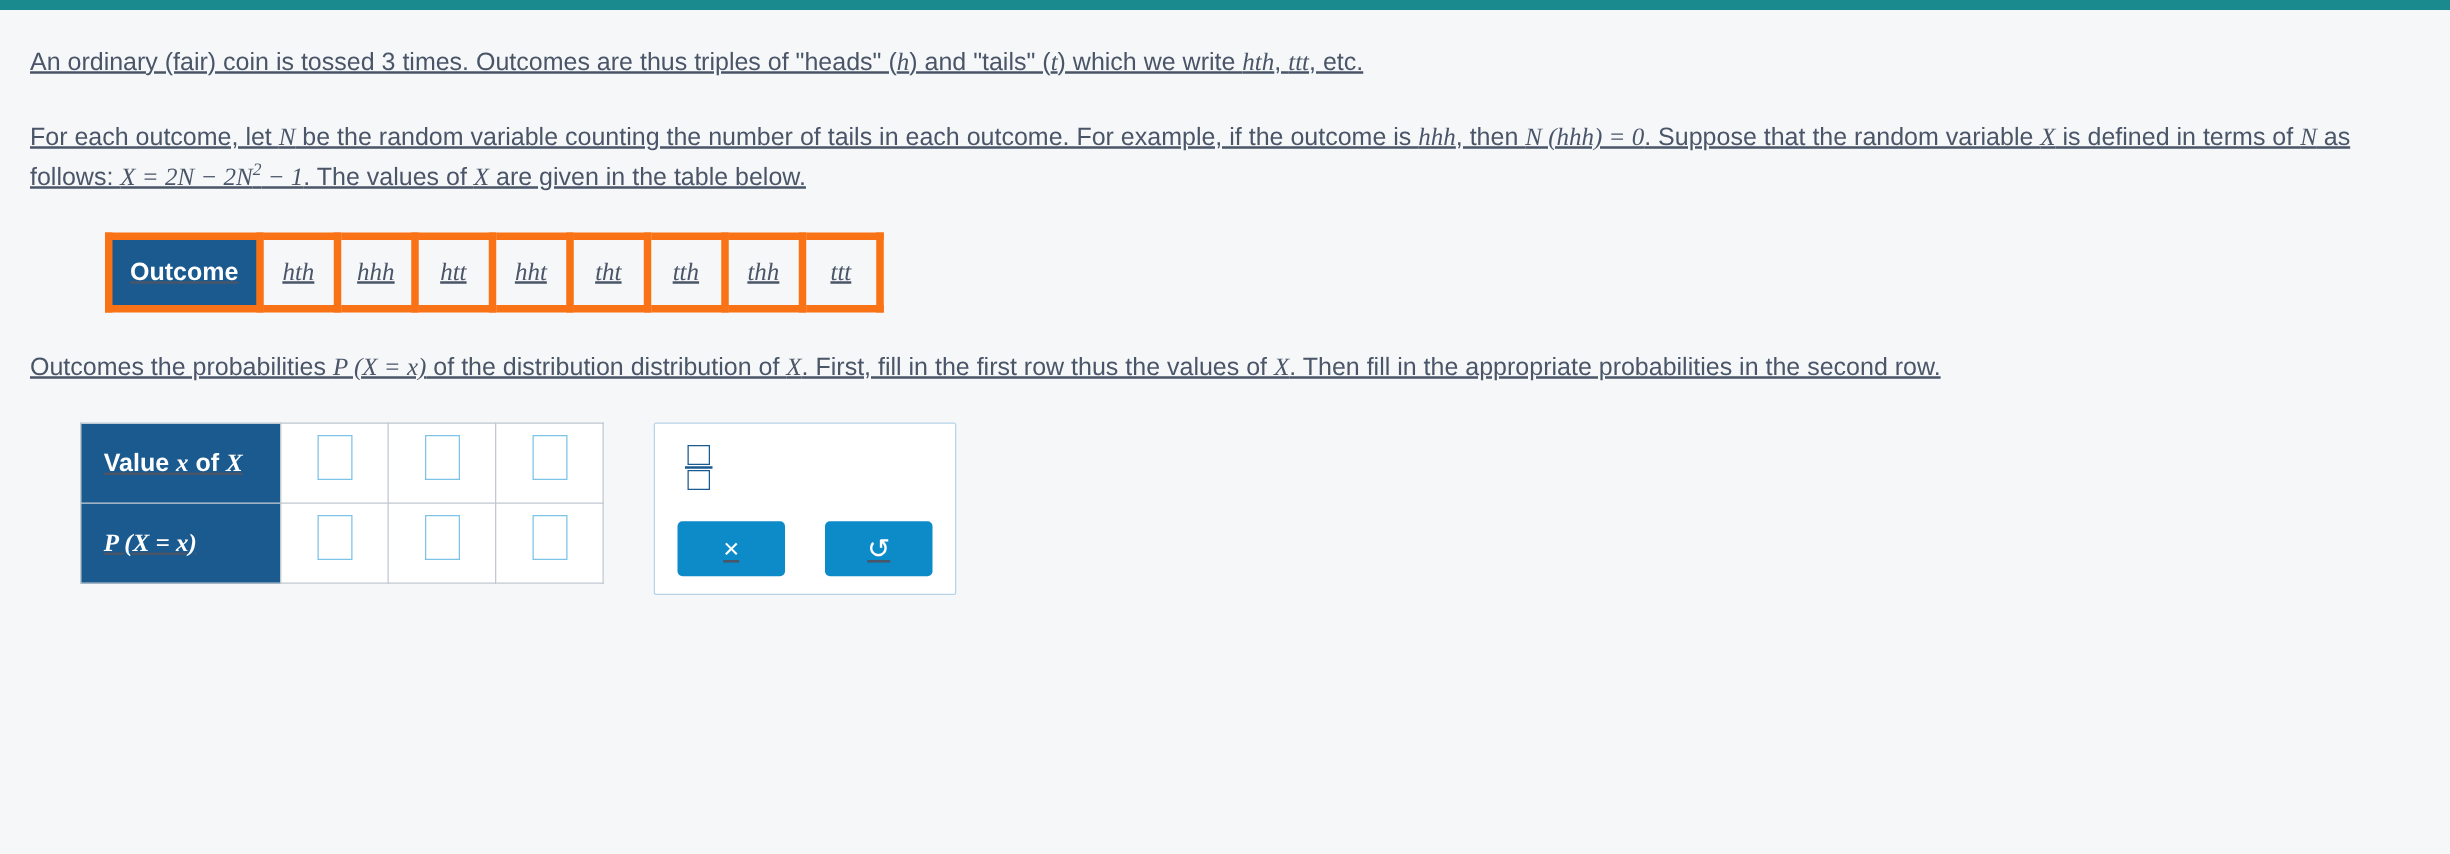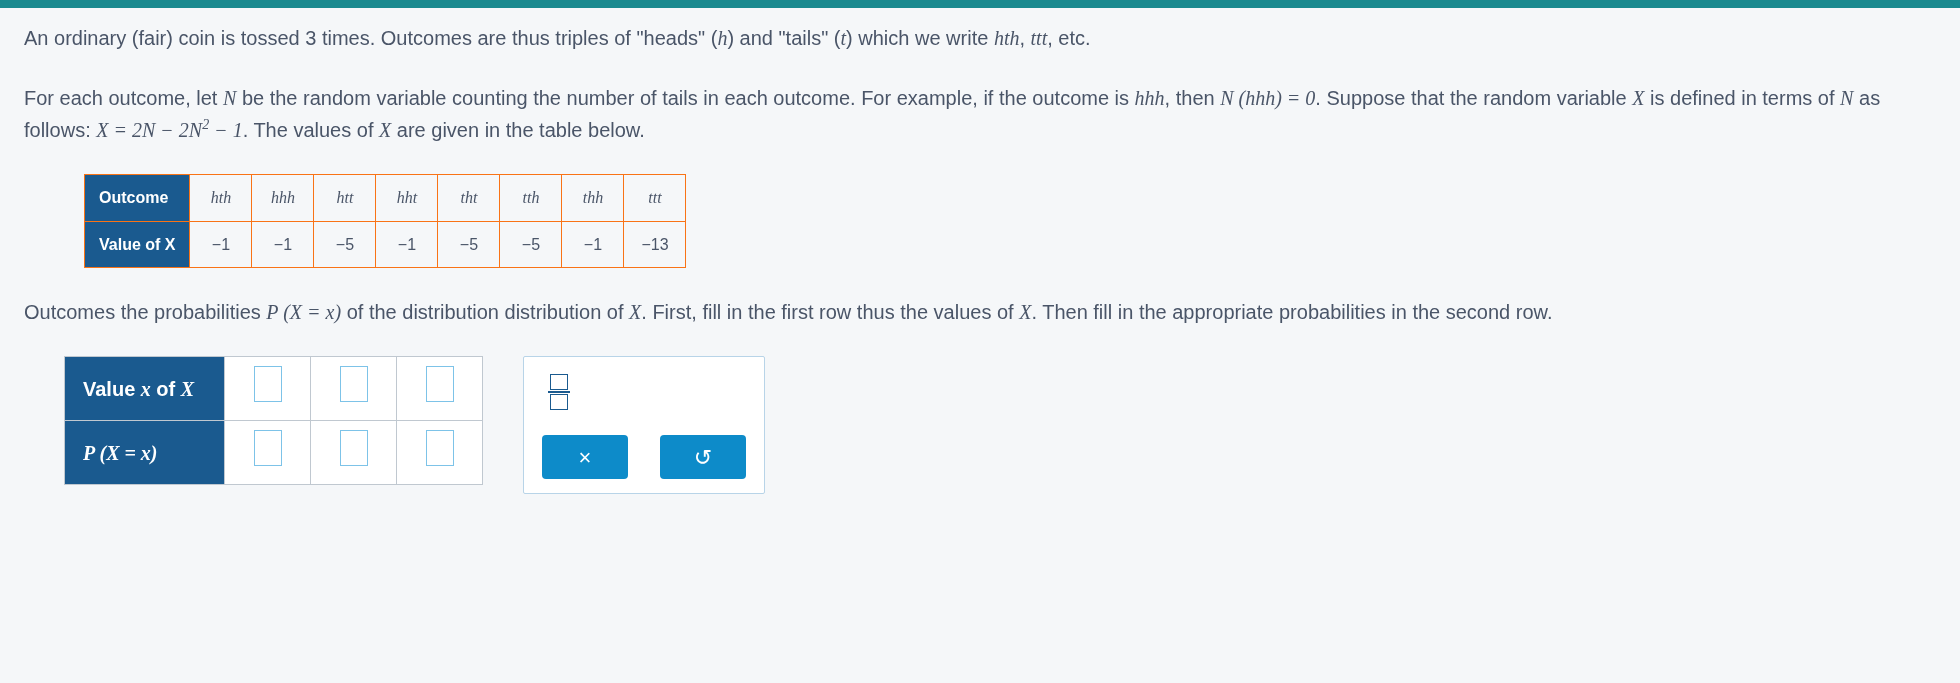--- a/index.html
+++ b/index.html
@@ -10,45 +10,46 @@
       padding: 0;
       width: 1960px;
       font-size: 20px;
     }
     .top-bar {
       background: #1a8a8f;
       height: 8px;
       width: 100%;
     }
     .content {
-      padding: 14px 24px 24px 24px;
+      padding: 26px 24px 24px 24px;
       line-height: 1.6;
+      text-decoration: underline;
     }
     .paragraph {
       margin-bottom: 28px;
       color: #4a5568;
     }
     .math-var {
       font-style: italic;
       font-family: "Times New Roman", serif;
     }
     .outcome-ital {
       font-style: italic;
       font-family: "Times New Roman", serif;
     }
     .table1 {
       border-collapse: collapse;
       margin: 0 0 28px 60px;
     }
     .table1 th, .table1 td {
-      border: 1px solid #f97316;
+      border: 6px solid #f97316;
       padding: 10px 12px;
       text-align: center;
       min-width: 62px;
-      font-size: 16px;
+      font-size: 20px;
     }
     .table1 th.rowhead {
       background: #1a5a8f;
       color: #fff;
       font-weight: bold;
       text-align: left;
       padding: 10px 14px;
     }
     .table1 .outcome-cell {
       font-style: italic;
@@ -165,31 +166,20 @@
         <tr>
       <th class="rowhead">Outcome</th>
       <td class="outcome-cell">hth</td>
       <td class="outcome-cell">hhh</td>
       <td class="outcome-cell">htt</td>
       <td class="outcome-cell">hht</td>
       <td class="outcome-cell">tht</td>
       <td class="outcome-cell">tth</td>
       <td class="outcome-cell">thh</td>
       <td class="outcome-cell">ttt</td>
-    </tr>
-    <tr>
-      <th class="rowhead"><span>Value of X</span></th>
-      <td class="value-cell">−1</td>
-      <td class="value-cell">−1</td>
-      <td class="value-cell">−5</td>
-      <td class="value-cell">−1</td>
-      <td class="value-cell">−5</td>
-      <td class="value-cell">−5</td>
-      <td class="value-cell">−1</td>
-      <td class="value-cell">−13</td>
     </tr>
   </tbody>
     </table>
 
   <p class="paragraph">
     <span>Outcomes the probabilities </span><span class="math-var">P (X = x)</span><span> of the distribution distribution of </span><span class="math-var">X</span><span>. First, fill in the first row thus the values of </span><span class="math-var">X</span><span>. Then fill in the appropriate probabilities in the second row.</span>
   </p>
 
   <div class="answer-row">
 

